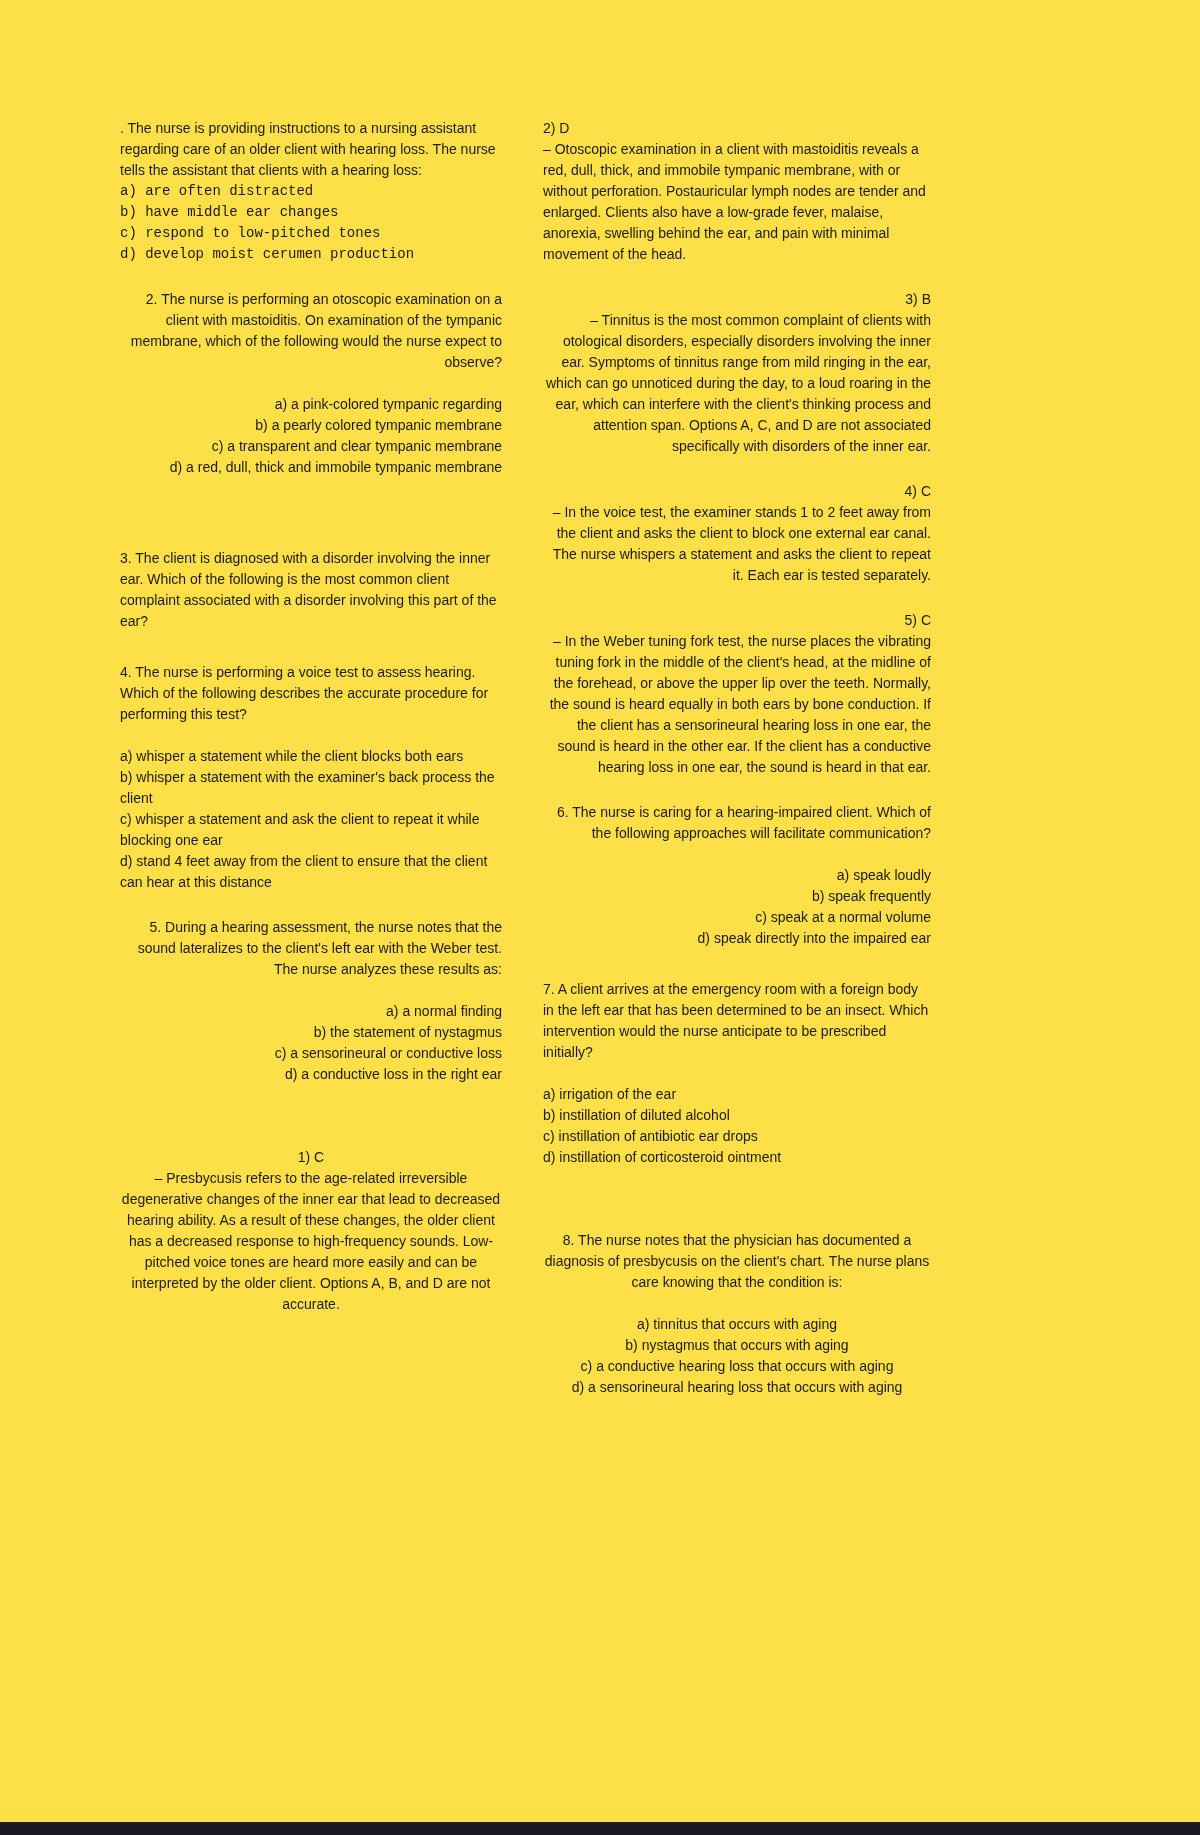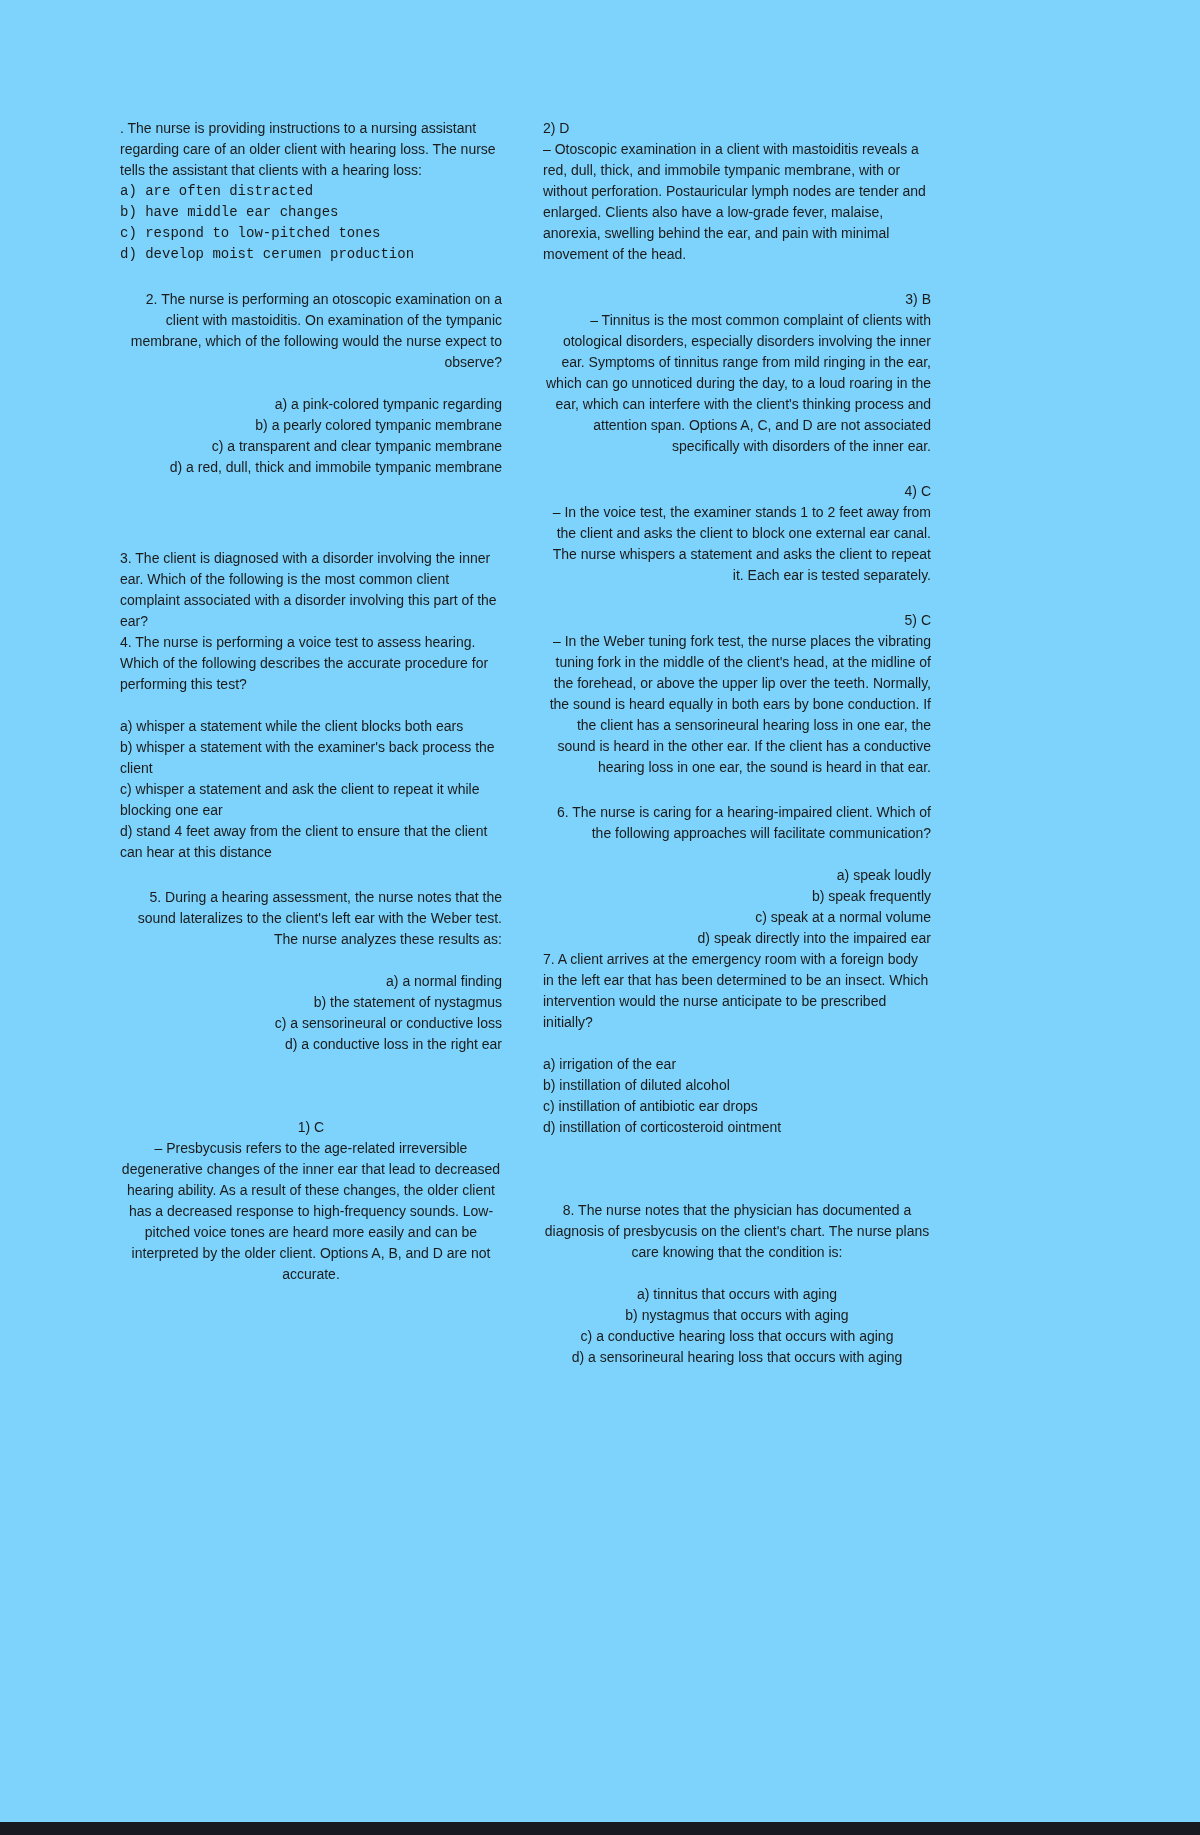--- a/index.html
+++ b/index.html
@@ -5,33 +5,33 @@
   html, body { margin: 0; padding: 0; }
   body {
     width: 1200px;
     height: 1835px;
     position: relative;
     background: #ffffff;
     font-family: "Liberation Sans", "DejaVu Sans", sans-serif;
     color: #1b1b1b;
     overflow: hidden;
   }
-  .page { position: absolute; inset: 0; background: #7dd3fc; }
+  .page { position: absolute; inset: 0; background: #fde047; }
   .col {
     position: absolute;
     top: 118px;
     font-size: 14px;
     line-height: 21px;
   }
   .col-left  { left: 120px; width: 382px; }
   .col-right { left: 543px; width: 388px; }
   p { margin: 0; }
   .block { margin: 0; }
   .mt-sm { margin-top: 24px; text-align: right; }
-  .mt-md { }
+  .mt-md { margin-top: 30px; }
   .mt-lg { margin-top: 62px; text-align: center; }
   .mt-xl { margin-top: 70px; }
   .options { margin-top: 21px; }
   .opts-tight { margin-top: 0; font-family: Liberation Mono, monospace; }
   .ans-label { }
   .bottom-bar {
     position: absolute;
     left: 0; right: 0; bottom: 0;
     height: 13px;
     background: #191922;

